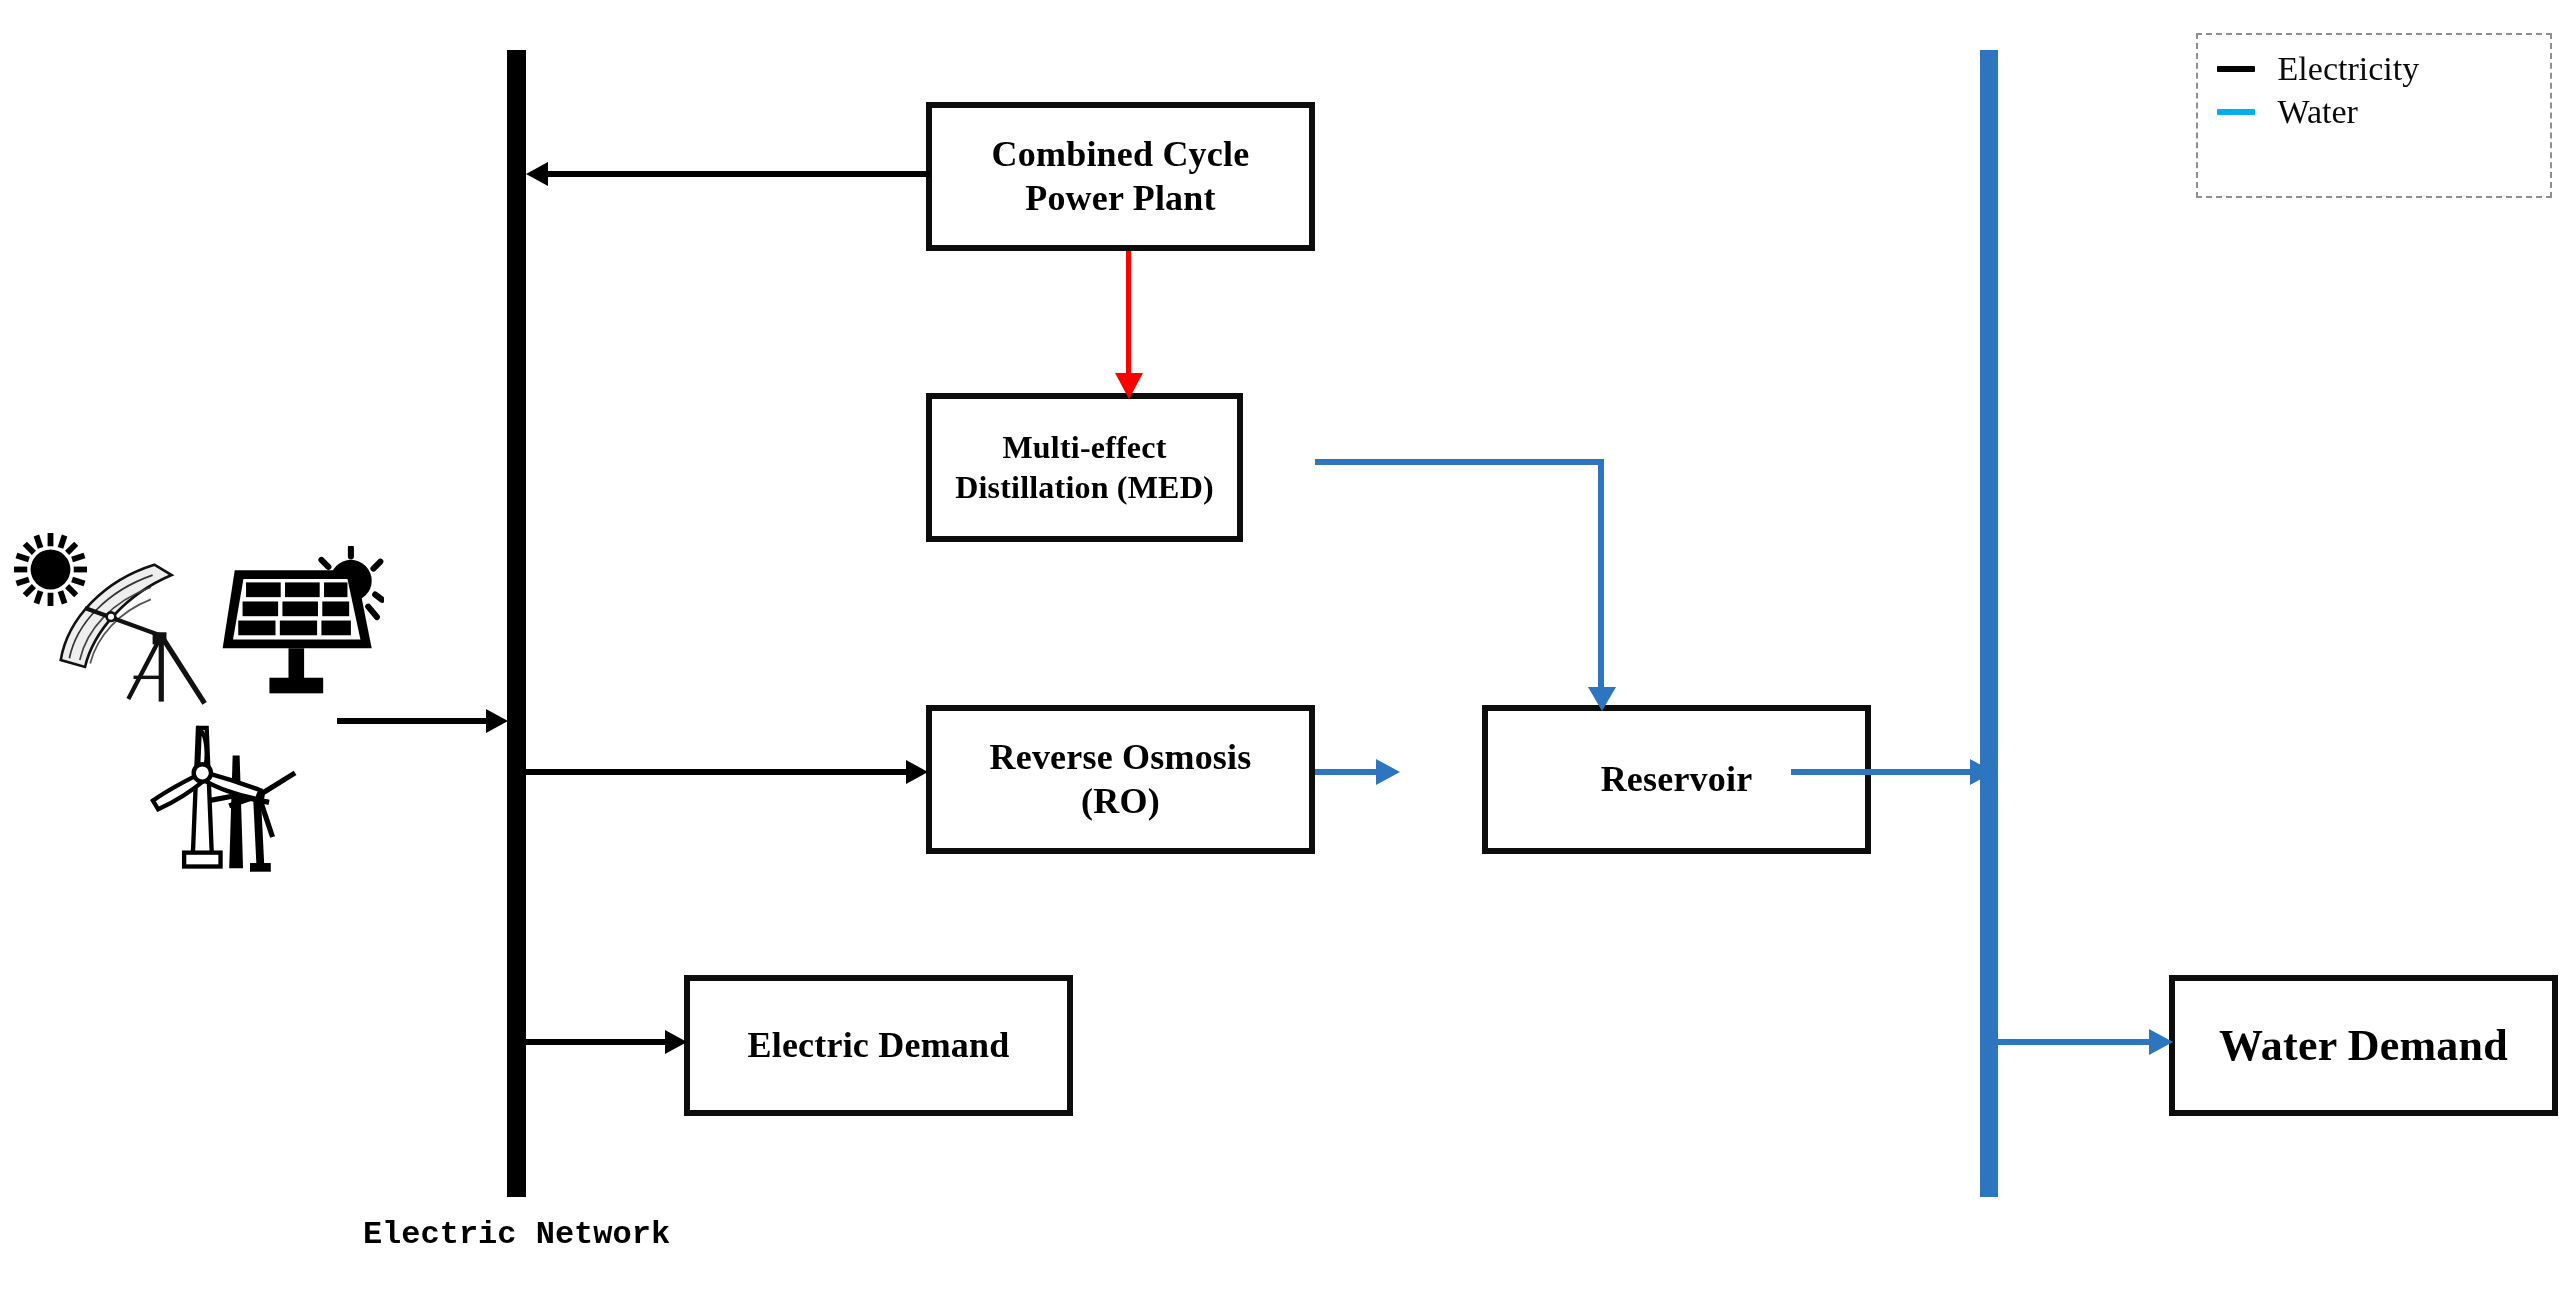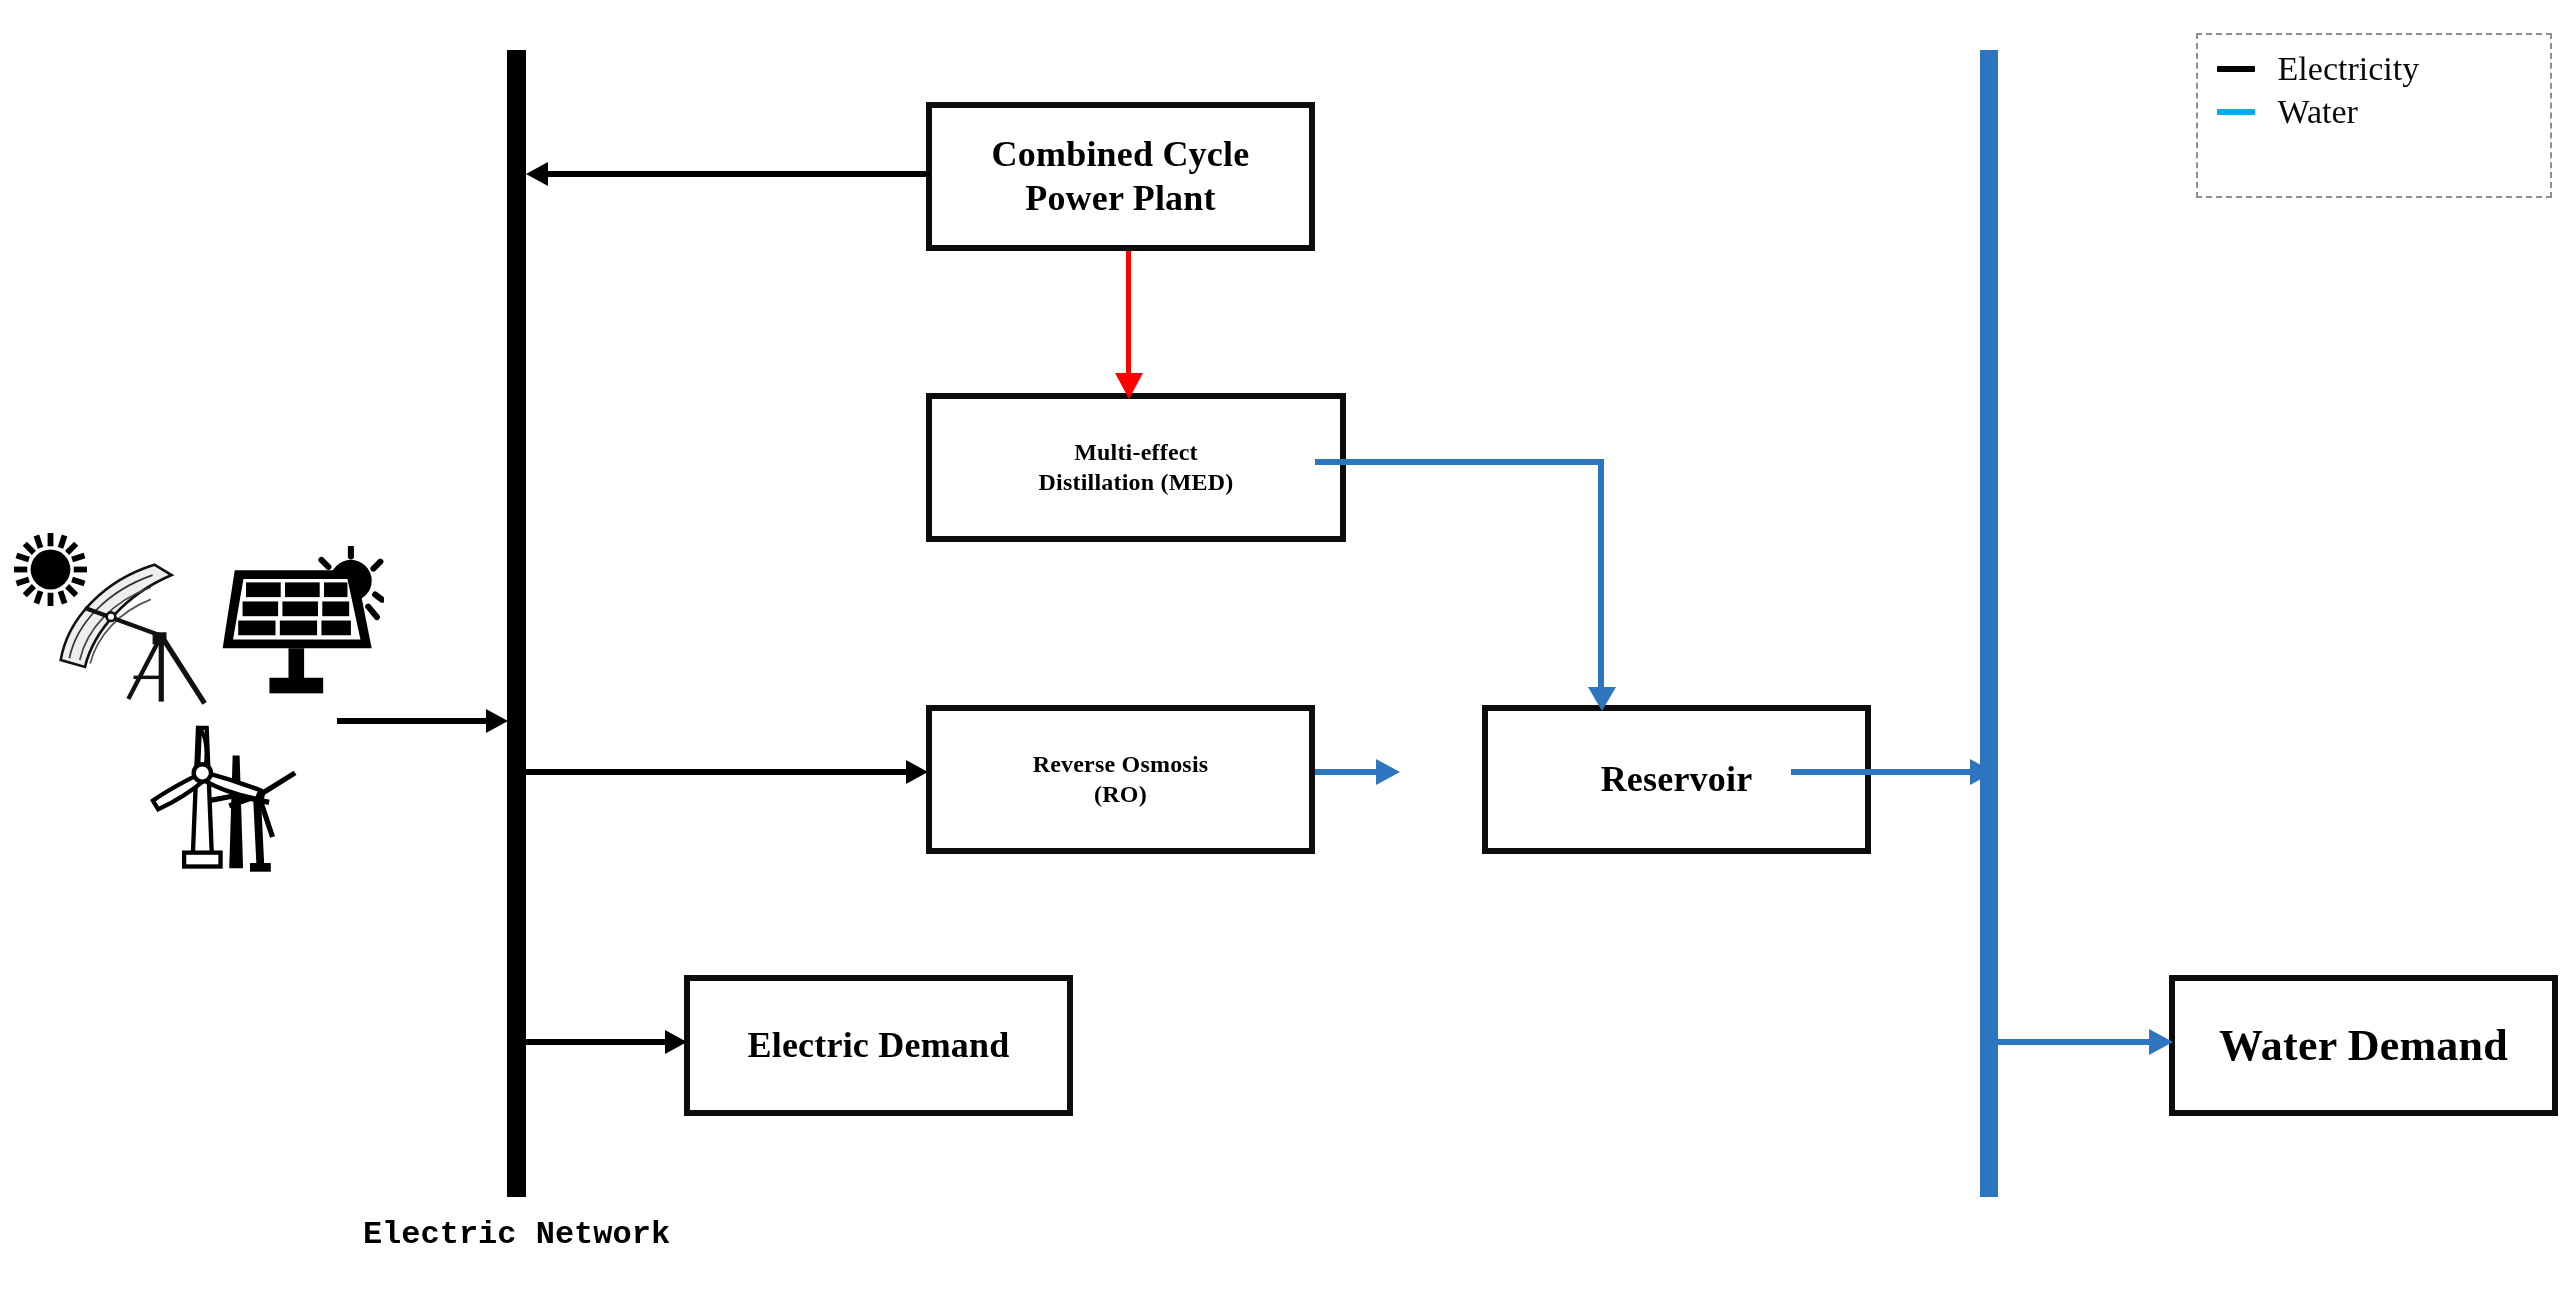--- a/index.html
+++ b/index.html
@@ -199,28 +199,28 @@
     </svg>
   </div>
 
   <div class="pbox" style="left:926px; top:102px; width:389px; height:149px; font-size:36px;">
     <div class="txt">
       <div>Combined Cycle</div>
       <div>Power Plant</div>
     </div>
   </div>
 
-  <div class="pbox" style="left:926px; top:393px; width:420px; height:149px; font-size:24px;">
+  <div class="pbox" style="left:926px; top:393px; width:317px; height:149px; font-size:32px;">
     <div class="txt">
       <div>Multi-effect</div>
       <div>Distillation (MED)</div>
     </div>
   </div>
 
-  <div class="pbox" style="left:926px; top:705px; width:389px; height:149px; font-size:24px;">
+  <div class="pbox" style="left:926px; top:705px; width:389px; height:149px; font-size:36px;">
     <div class="txt">
       <div>Reverse Osmosis</div>
       <div>(RO)</div>
     </div>
   </div>
 
   <div class="pbox" style="left:1482px; top:705px; width:389px; height:149px; font-size:36px;">
     <div class="txt">
       <div>Reservoir</div>
     </div>

